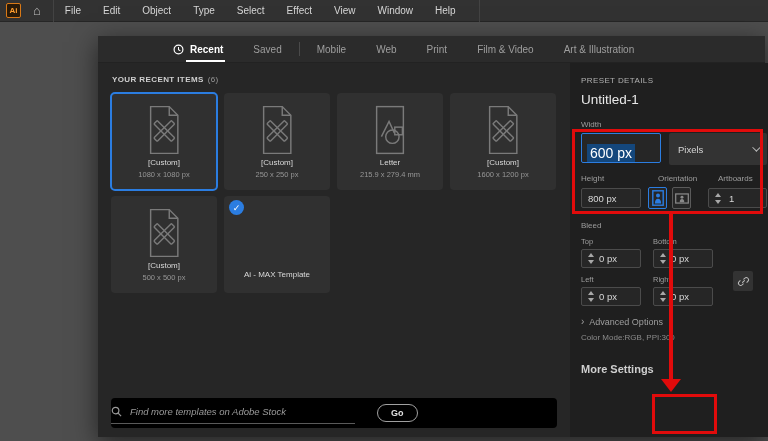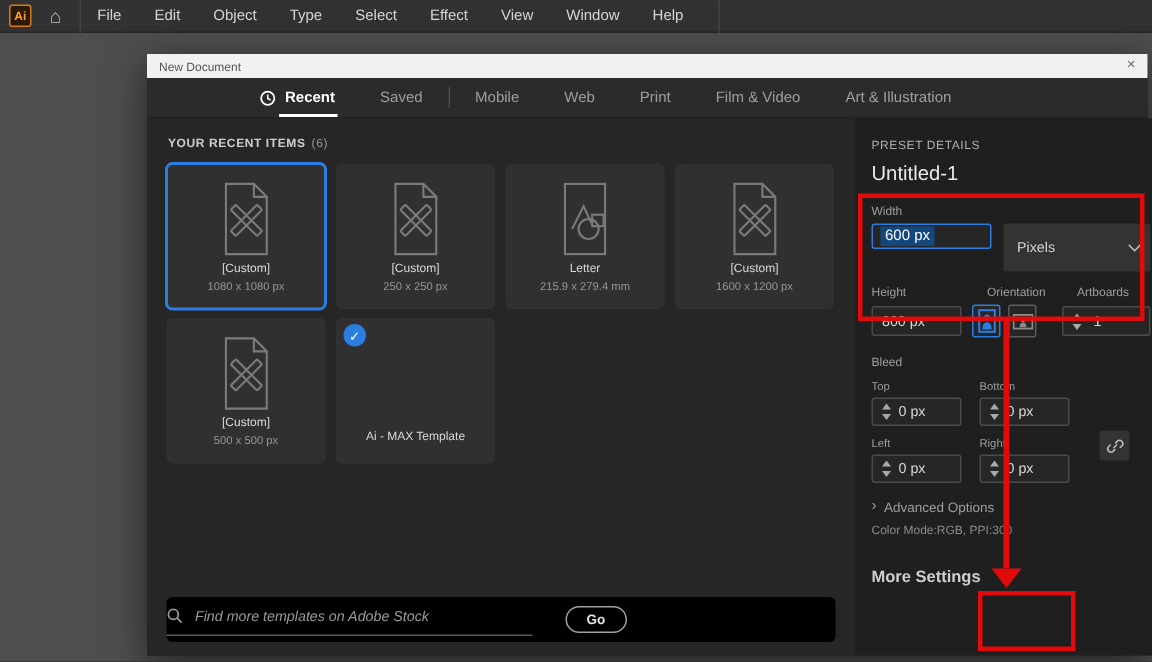--- a/index.html
+++ b/index.html
@@ -88,22 +88,22 @@
     font-size:9px; font-weight:bold; color:#e0e0e0; background:transparent;
     font-family:"Liberation Sans", sans-serif;
   }
   
   .pd-heading { margin-top:13px; font-size:8px; letter-spacing:.4px; color:#b0b0b0; }
   .doc-name { margin-top:7px; font-size:13.5px; color:#e8e8e8; }
   .f-label { font-size:8px; color:#9e9e9e; }
   .lbl-width { margin-top:13px; }
   .row-width { margin-top:4px; display:flex; gap:8px; }
   .width-input {
-    width:80px; height:17px; background:#262626; border:1px solid #2b7de1; border-radius:2px;
-    display:flex; align-items:center; padding-left:5px; font-size:10px; color:#fff;
+    width:80px; height:30px; background:#262626; border:1px solid #2b7de1; border-radius:2px;
+    display:flex; align-items:flex-end; padding-left:5px; font-size:14px; color:#fff;
   }
   .sel-text { background:#14477c; padding:1px 3px; }
   .units-select {
     flex:1; height:20px; background:#333; border-radius:2px; display:flex;
     align-items:center; padding:16px 9px; font-size:9.5px; color:#d5d5d5;
   }
   .units-select .spacer { flex:1; }
   .chev-down {
     width:6px; height:6px; border-right:1.3px solid #bbb; border-bottom:1.3px solid #bbb;
     transform:rotate(45deg) translateY(-2px);
@@ -176,24 +176,20 @@
   <div class="menu-item">Type</div>
   <div class="menu-item">Select</div>
   <div class="menu-item">Effect</div>
   <div class="menu-item">View</div>
   <div class="menu-item">Window</div>
   <div class="menu-item">Help</div>
   <div class="menu-divider"></div>
 </div>
 
 <div class="dialog">
-  <div class="titlebar">
-    <span class="titlebar-text">New Document</span>
-    <span class="titlebar-close">×</span>
-  </div>
 
   <div class="tabbar">
     <div class="tab active">
       <span class="clock-icon">
         <svg width="11" height="11" viewBox="0 0 12 12">
             <circle cx="6" cy="6" r="4.8" fill="none" stroke="#fff" stroke-width="1.3"></circle>
             <path d="M6 3.2 V6.2 L8 7.3" fill="none" stroke="#fff" stroke-width="1.1"></path>
           </svg>
       </span>
       <span>Recent</span>

